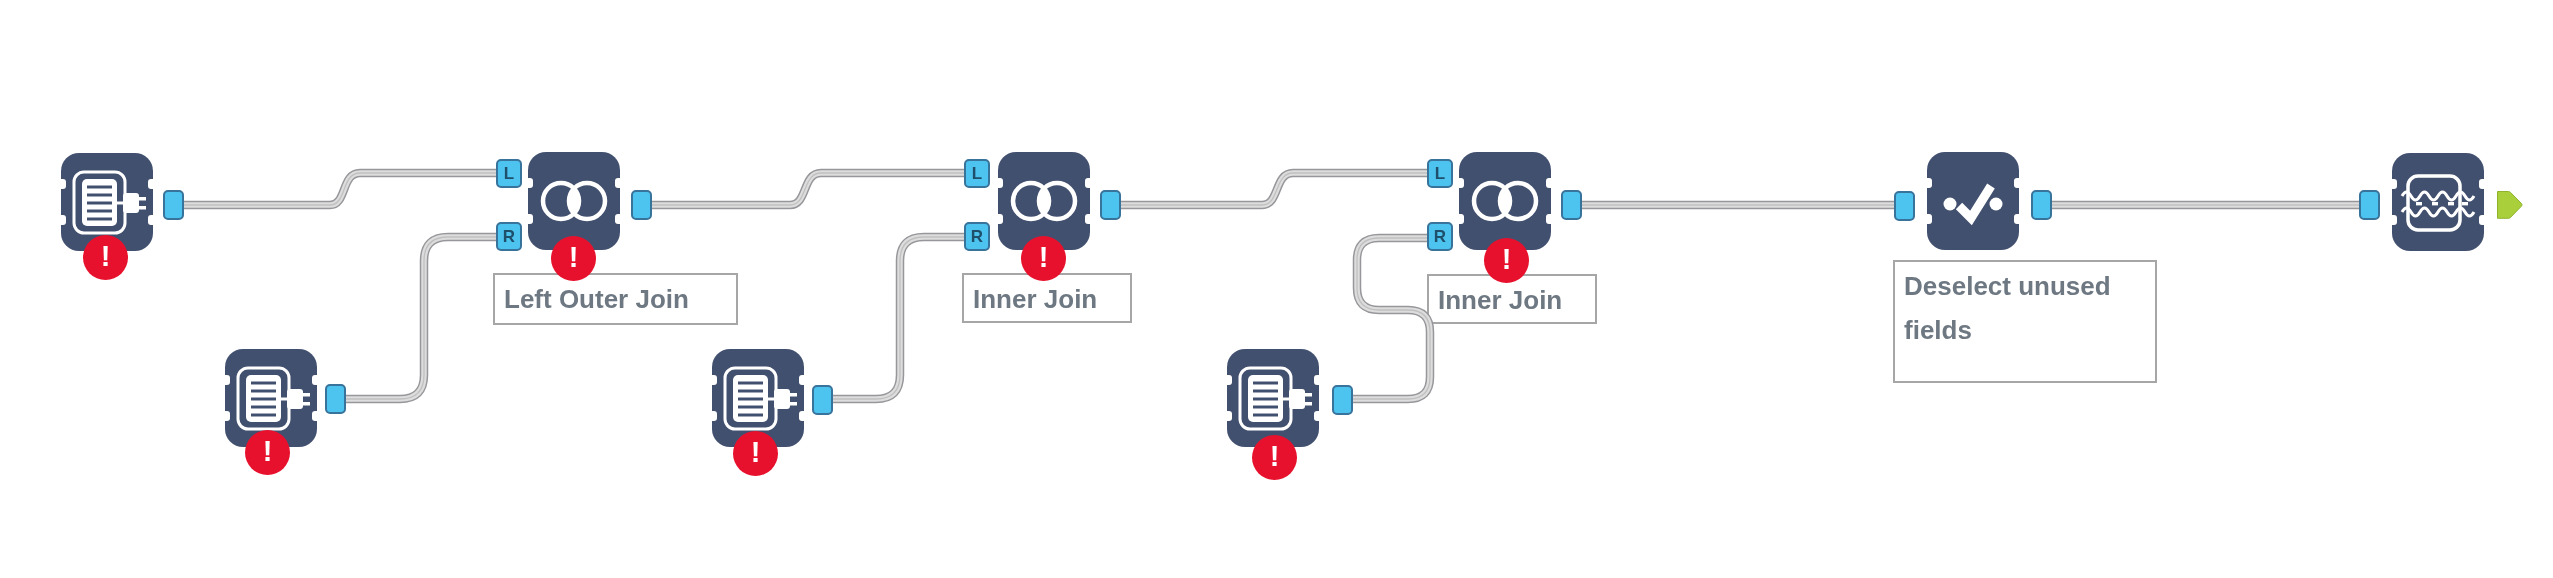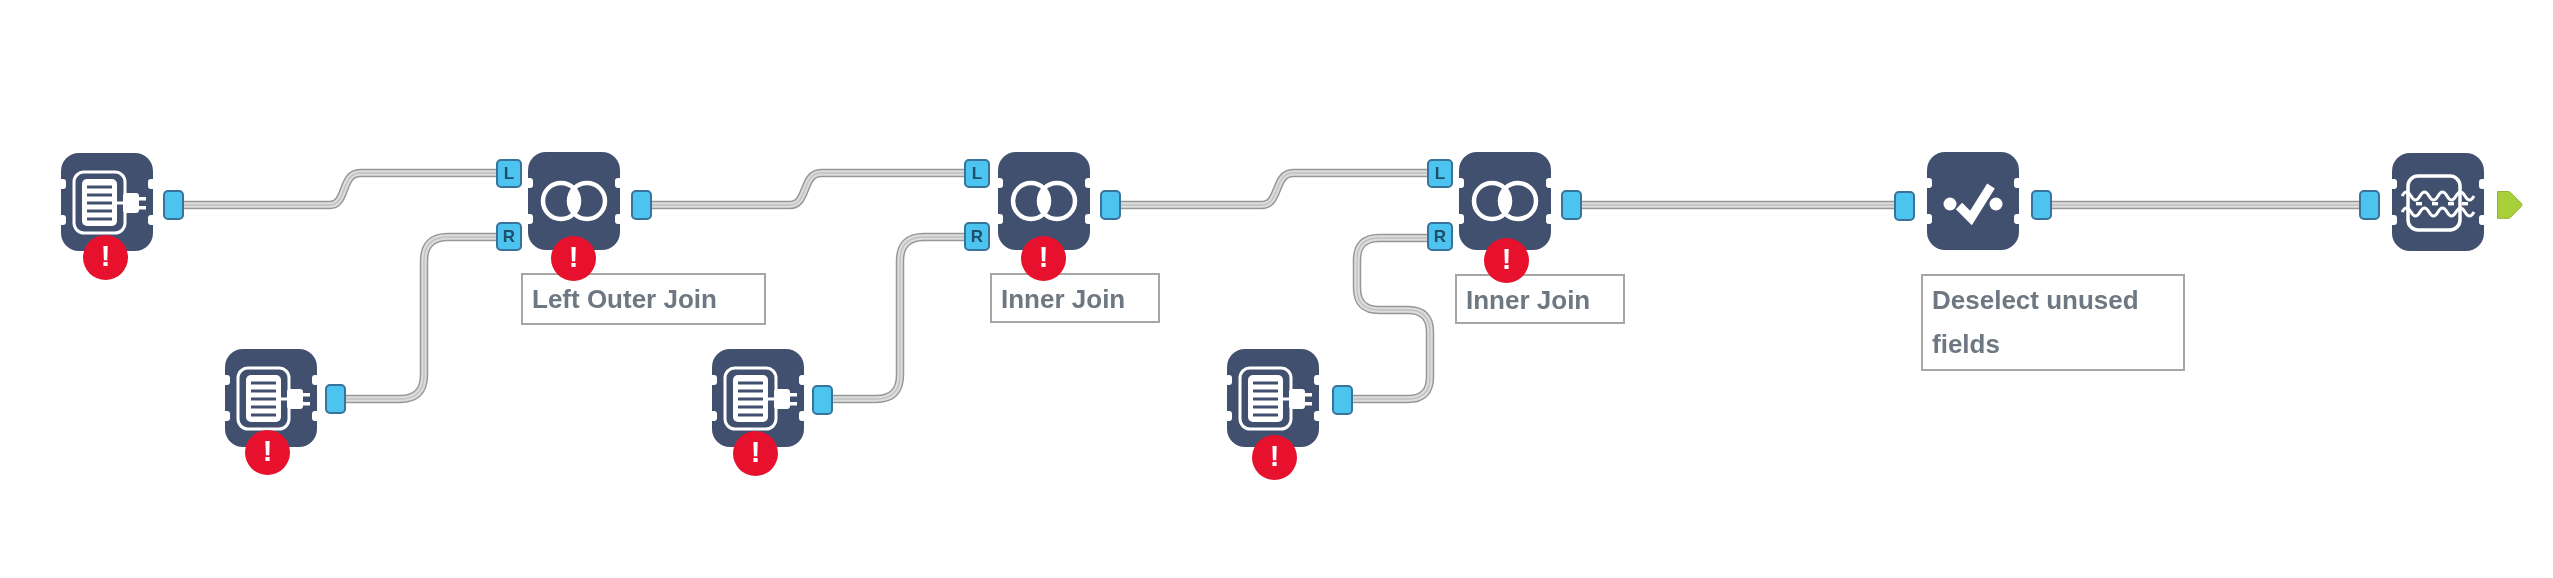--- a/index.html
+++ b/index.html
@@ -1,21 +1,21 @@
 <!DOCTYPE html>
 <html style="--tool-body: #42506F; --anchor-fill: #4DC3F0; --anchor-border: #38739B; --anchor-letter: #1E4F6B; --error-red: #E8112D; --arrow-green: #A9CF3B; --conn-edge: #97979B; --conn-fill: #DDDDDD; --conn-center: #C0C0C0; --label-text: #6E7882; --label-border: #A6A6A6;"><head>
 <meta charset="utf-8">
 <style>
   html,body{margin:0;padding:0;background:#fff;}
   .canvas{
     position:relative;width:2553px;height:578px;background:#fff;overflow:hidden;
     font-family:"Liberation Sans", sans-serif;
   }
   
-  .tool-label{position:absolute;z-index:1;margin-left:28px;}
+  .tool-label{position:absolute;z-index:1;}
   .conn-layer{position:absolute;left:0;top:0;z-index:2;}
   .anchor{position:absolute;z-index:3;}
   .tool{position:absolute;z-index:4;width:94px;height:100px;}
   .error-badge{position:absolute;z-index:5;}
   .out-arrow{position:absolute;z-index:3;}
   
   .tool-label{
     box-sizing:border-box;background:#fff;border:2px solid var(--label-border,#A6A6A6);
     color:var(--label-text,#6E7882);font-size:26px;font-weight:700;line-height:44px;
     padding:2px 9px;white-space:normal;
@@ -89,21 +89,21 @@
       <rect class="ic-fill" x="71" y="50" width="6" height="3.4"></rect>
     </g>
   </defs>
 </svg>
 
 <div class="canvas">
 
   <div class="tool-label" style="left:493px;top:273px;width:245px;height:52px">Left Outer Join</div>
   <div class="tool-label" style="left:962px;top:273px;width:170px;height:50px">Inner Join</div>
   <div class="tool-label" style="left:1427px;top:274px;width:170px;height:50px">Inner Join</div>
-  <div class="tool-label" style="left:1893px;top:274px;width:264px;height:97px">Deselect unused fields</div>
+  <div class="tool-label" style="left:1893px;top:260px;width:264px;height:123px">Deselect unused fields</div>
 
   <svg class="conn-layer" width="2553" height="578">
     <defs>
       <path id="c1" d="M183,205 H330 C347,205 341,173 360,173 H496"></path>
       <path id="c2" d="M345,399 H400 Q424,399 424,375 V261 Q424,237 448,237 H496"></path>
       <path id="c3" d="M652,205 H790 C808,205 802,173 821,173 H964"></path>
       <path id="c4" d="M832,399 H876 Q900,399 900,375 V261 Q900,237 924,237 H964"></path>
       <path id="c5" d="M1120,205 H1262 C1280,205 1274,173 1293,173 H1427"></path>
       <path id="c6" d="M1352,399 H1408 Q1430,399 1430,377 V332 Q1430,310 1408,310 H1379 Q1357,310 1357,288 V260 Q1357,238 1379,238 H1427"></path>
       <path id="c7" d="M1581,205 H1894"></path>

